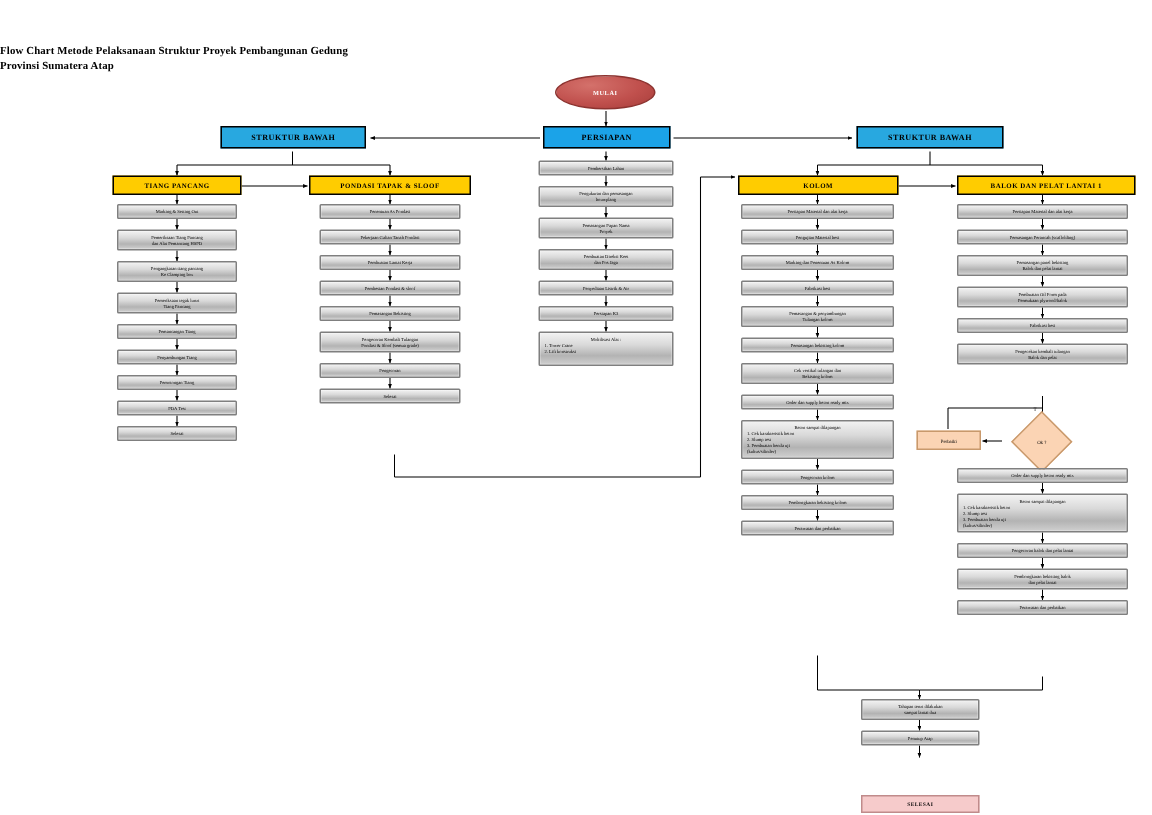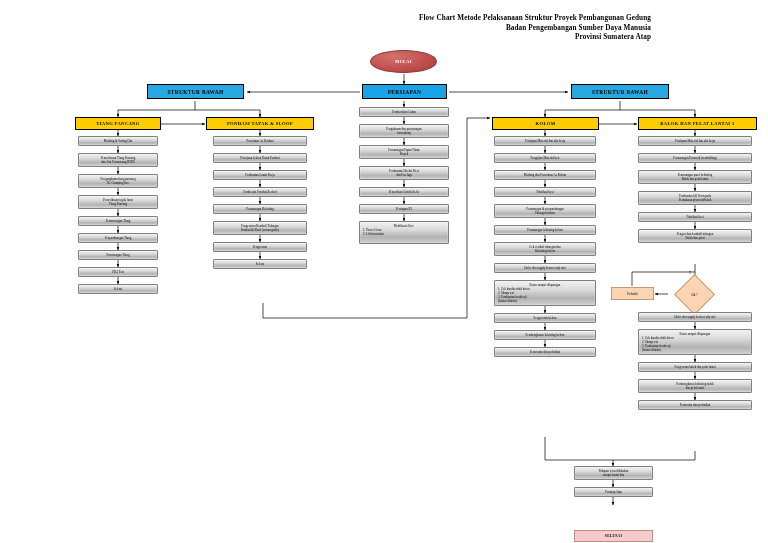--- a/index.html
+++ b/index.html
@@ -4,21 +4,21 @@
 <style>
   html,body{margin:0;padding:0;}
   body{
     width:768px;height:543px;background:#ffffff;
     font-family:"Liberation Serif", serif;
     position:relative;overflow:hidden;
   }
   #canvas{position:absolute;left:0;top:0;width:768px;height:543px;}
   #svg-lines{position:absolute;left:0;top:0;width:768px;height:543px;pointer-events:none;}
 
-  .title-block{position:absolute;left:0;top:14px;width:651px;text-align:right;}
+  .title-block{position:absolute;left:0;top:30px;width:651px;text-align:left;}
   .title-line{font-size:7.2px;font-weight:bold;color:#000;line-height:9.6px;letter-spacing:.1px;}
 
   .node{position:absolute;box-sizing:border-box;display:flex;align-items:center;
         justify-content:center;text-align:center;color:#000;}
 
   
   .proc{
     background:linear-gradient(to bottom,#f2f2f2 0%,#d9d9d9 38%,#b3b3b3 72%,#cfcfcf 100%);
     border:1px solid #7f7f7f;border-radius:1px;
     font-size:3.05px;line-height:4.3px;padding:1px 2px;
@@ -57,21 +57,20 @@
   .lst li{font-size:3.05px;line-height:4.1px;white-space:nowrap;}
   .lbl-center{width:100%;text-align:center;font-size:3.05px;line-height:4.2px;}
 </style>
 </head>
 <body>
 
 <div id="canvas">
 
   <div class="title-block">
     <div class="title-line">Flow Chart Metode Pelaksanaan Struktur Proyek Pembangunan Gedung</div>
-    <div class="title-line">Badan Pengembangan Sumber Daya Manusia</div>
     <div class="title-line">Provinsi Sumatera Atap</div>
   </div>
 
   <svg id="svg-lines">
     <defs>
       <marker id="ar" markerWidth="5" markerHeight="5" refX="4.2" refY="1.8" orient="auto">
         <path d="M0,0 L4.4,1.8 L0,3.6 z" fill="#000"></path>
       </marker>
     </defs>
     <g stroke="#000" stroke-width="0.7" fill="none">

